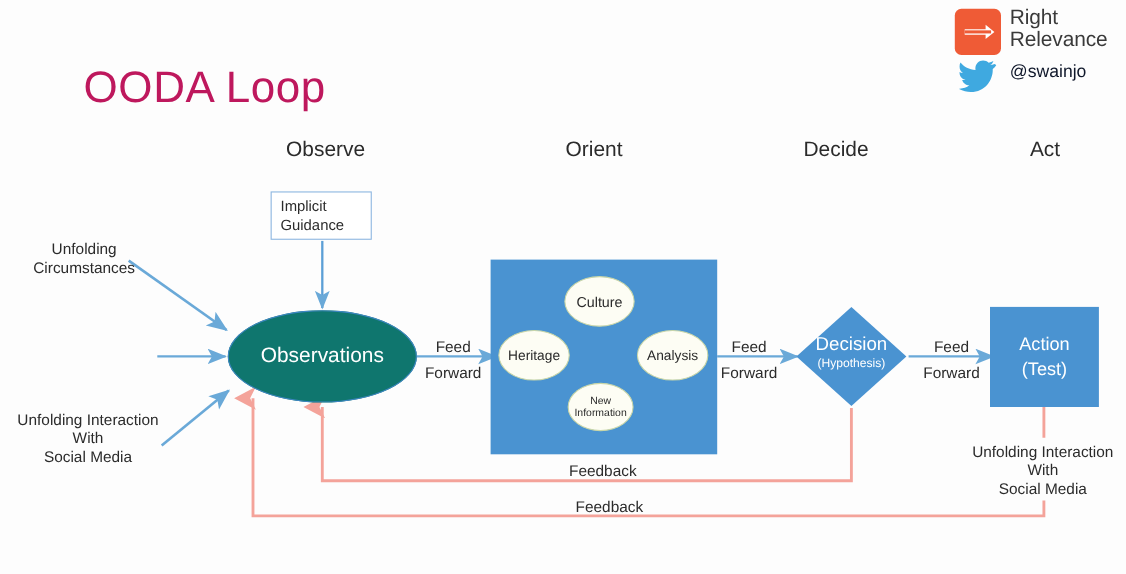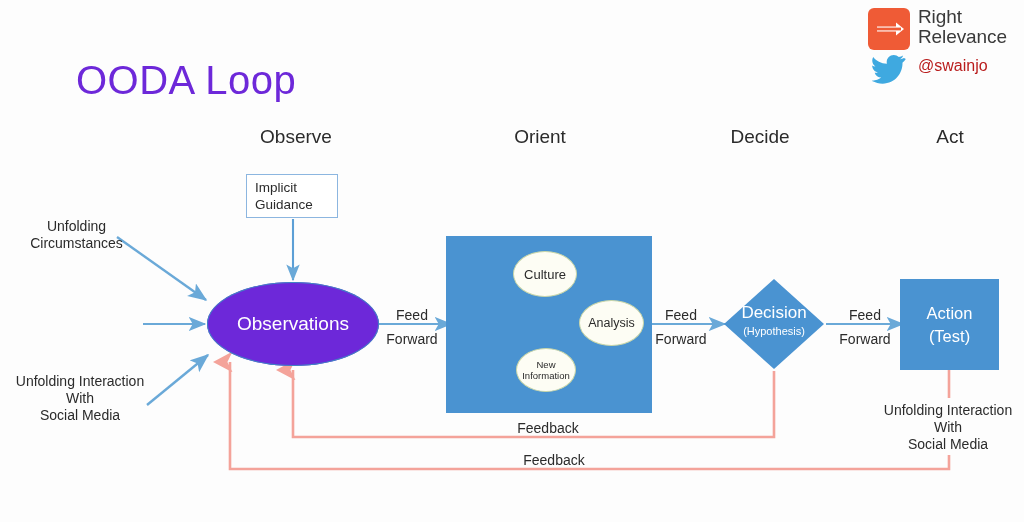--- a/index.html
+++ b/index.html
@@ -63,30 +63,30 @@
     left: 4px;
     top: 49px;
     width: 34px;
     height: 30px;
   }
   .brand-handle {
     position: absolute;
     left: 50px;
     top: 52px;
     font-size: 16px;
-    color: #b91c1c;
+    color: #0f172a;
   }
 
   
   .page-title {
     position: absolute;
     left: 76px;
     top: 58px;
     font-size: 40px;
-    color: #6d28d9;
+    color: #be185d;
     letter-spacing: 0.5px;
     font-weight: normal;
   }
   .phase-label {
     position: absolute;
     font-size: 19px;
     color: #2b2b2b;
     text-align: center;
     font-weight: normal;
   }
@@ -112,21 +112,21 @@
   }
   .implicit-box span { display: block; }
 
   .observations {
     position: absolute;
     left: 207px;
     top: 282px;
     width: 172px;
     height: 84px;
     border-radius: 50%;
-    background: #6d28d9;
+    background: #0f766e;
     color: #ffffff;
     font-size: 19px;
     display: flex;
     align-items: center;
     justify-content: center;
     box-shadow: inset 0 0 0 1px #3f86c4;
   }
 
   .orient-box {
     position: absolute;
@@ -302,20 +302,23 @@
 
   <div class="observations">
     <span>Observations</span>
   </div>
 
   <div class="orient-box"></div>
 
   <div class="oval oval-culture">
     <span>Culture</span>
   </div>
+  <div class="oval oval-heritage">
+    <span>Heritage</span>
+  </div>
   <div class="oval oval-analysis">
     <span>Analysis</span>
   </div>
   <div class="oval oval-newinfo">
     <div>
       <span>New</span>
       <span>Information</span>
     </div>
   </div>
 

